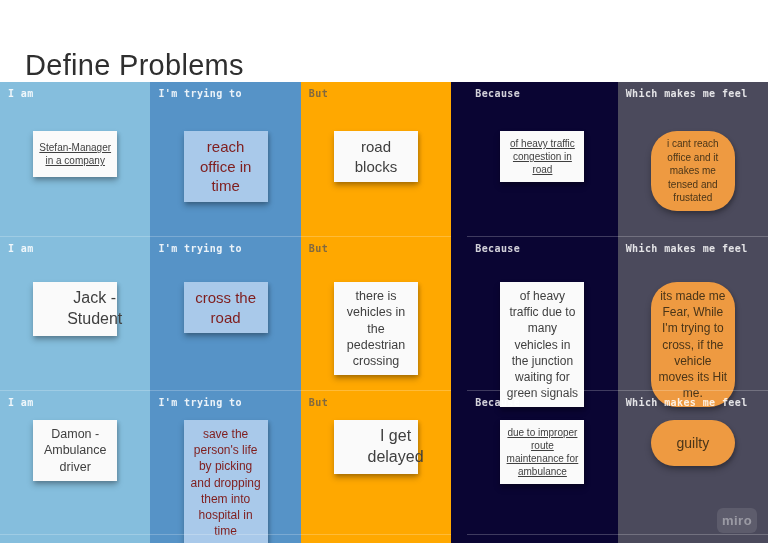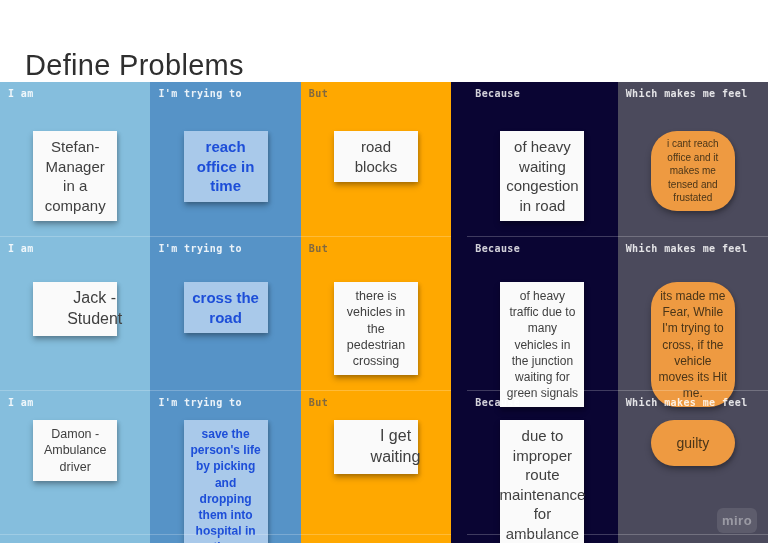--- a/index.html
+++ b/index.html
@@ -15,25 +15,25 @@
   .cell.sliver{height:9px;border-top:1px solid rgba(255,255,255,0.22);}
   .cell-header{position:absolute;top:6px;left:8px;font-family:"DejaVu Sans Mono",monospace;
     font-size:10px;font-weight:bold;letter-spacing:0.4px;white-space:nowrap;}
   .note{position:absolute;left:50%;transform:translateX(-50%);width:84px;box-sizing:border-box;
     min-height:46px;padding:6px 5px;display:flex;align-items:center;justify-content:center;
     text-align:center;line-height:1.3;box-shadow:0 4px 6px rgba(0,0,0,0.25),2px 2px 3px rgba(0,0,0,0.12);}
   .r0 .note{top:49px;}
   .r1 .note{top:45px;}
   .r2 .note{top:29px;}
   .note.white{background:#fafafa;color:#3f3f3f;}
-  .note.blue{background:#a9c9ea;color:#1d4ed8;font-weight:bold;}
+  .note.blue{background:#a9c9ea;color:#7f1d1d;}
   .note.orange{background:#ee9a41;color:#4a3518;border-radius:26px;}
   .note.xs{font-size:12px;line-height:1.35;}
   .note.s{font-size:10px;line-height:1.35;}
-  .note.m{font-size:15px;}
+  .note.m{font-size:10px;text-decoration:underline;}
   .note.ml{font-size:12.5px;}
   .note.l{font-size:15px;}
   .note.xl{font-size:16px;padding-left:44px;}
   .note.xxl{font-size:14px;}
   .watermark{position:absolute;right:11px;bottom:10px;width:40px;height:25px;border-radius:6px;
     background:rgba(255,255,255,0.10);color:rgba(255,255,255,0.38);display:flex;align-items:center;
     justify-content:center;font-size:13px;font-weight:bold;letter-spacing:0.5px;}
 </style>
 </head>
 <body>
@@ -75,28 +75,28 @@
         <div class="cell r0">
           <div class="cell-header" style="color: rgba(115, 98, 70, 0.9);">But</div>
           <div class="note white l">road blocks</div>
         </div>
         <div class="cell r1">
           <div class="cell-header" style="color: rgba(115, 98, 70, 0.9);">But</div>
           <div class="note white ml">there is vehicles in the pedestrian crossing</div>
         </div>
         <div class="cell r2">
           <div class="cell-header" style="color: rgba(115, 98, 70, 0.9);">But</div>
-          <div class="note white xl">I get waiting</div>
+          <div class="note white xl">I get delayed</div>
         </div>
         <div class="cell sliver"></div>
       </div>
       <div class="column" style="background: rgb(10, 5, 51); padding-left: 16px;">
         <div class="cell r0">
           <div class="cell-header" style="color: rgba(255, 255, 255, 0.82);">Because</div>
-          <div class="note white m">of heavy waiting congestion in road</div>
+          <div class="note white m">of heavy traffic congestion in road</div>
         </div>
         <div class="cell r1">
           <div class="cell-header" style="color: rgba(255, 255, 255, 0.82);">Because</div>
           <div class="note white xs">of heavy traffic due to many vehicles in the junction waiting for green signals</div>
         </div>
         <div class="cell r2">
           <div class="cell-header" style="color: rgba(255, 255, 255, 0.82);">Because</div>
           <div class="note white m">due to improper route maintenance for ambulance</div>
         </div>
         <div class="cell sliver"></div>

